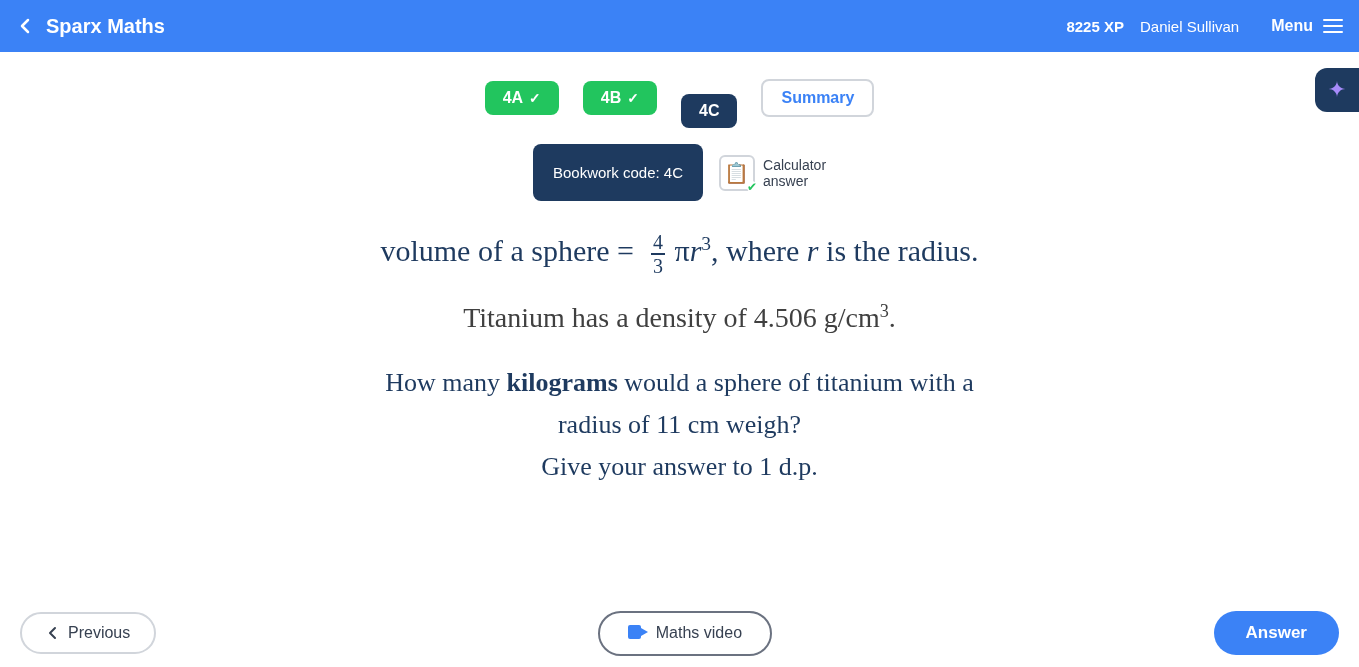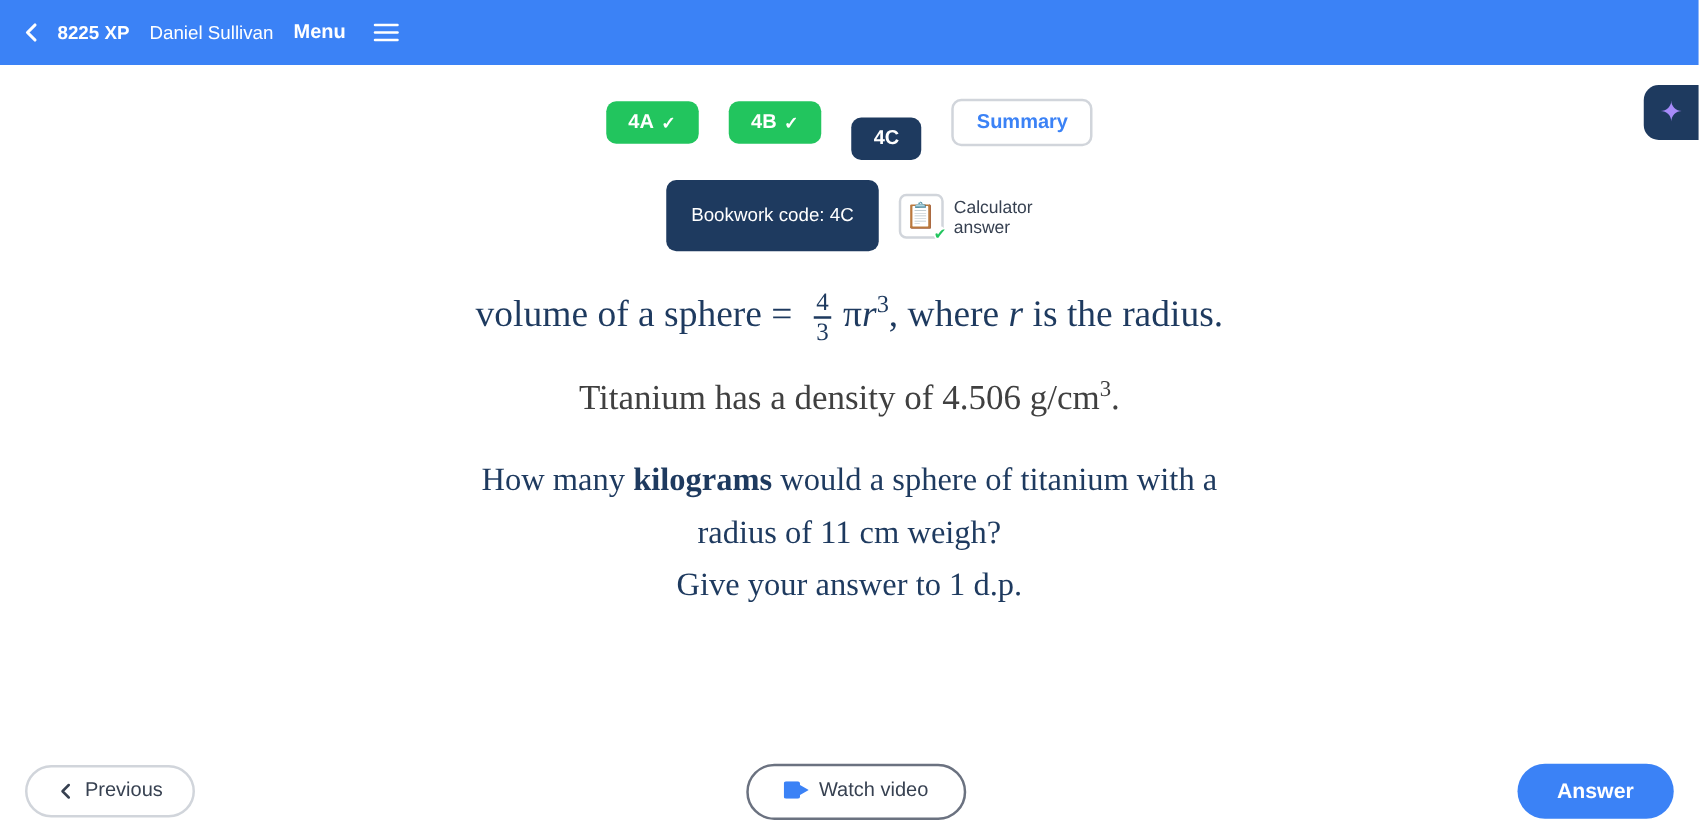--- a/index.html
+++ b/index.html
@@ -53,27 +53,28 @@
 
     .header-xp {
       font-weight: 600;
     }
 
     .header-user {}
 
     .header-menu-btn {
       display: flex;
       align-items: center;
-      gap: 22px;
+      gap: 10px;
       color: white;
       font-weight: 600;
       font-size: 16px;
       cursor: pointer;
       background: none;
       border: none;
+      margin-left: 16px;
     }
 
     .hamburger-icon {
       display: flex;
       flex-direction: column;
       gap: 4px;
     }
 
     .hamburger-icon span {
       display: block;
@@ -331,20 +332,21 @@
   </style>
 </head>
 <body>
 
 <div class="header">
   <button class="header-back">
     <svg width="18" height="18" viewBox="0 0 18 18" fill="none">
       <path d="M12 3L6 9L12 15" stroke="white" stroke-width="2.5" stroke-linecap="round" stroke-linejoin="round"></path>
     </svg>
   </button>
+  <span class="header-logo">Sparx Maths</span>
   <div class="header-right">
     <span class="header-xp">8225 XP</span>
     <span class="header-user">Daniel Sullivan</span>
     <button class="header-menu-btn">
       <span>Menu</span>
       <div class="hamburger-icon">
         <span></span>
         <span></span>
         <span></span>
       </div>
@@ -419,19 +421,19 @@
     <span>Previous</span>
   </button>
 
   <button class="watch-video-btn">
     <span class="video-icon">
       <svg width="20" height="14" viewBox="0 0 20 14" fill="none">
         <rect x="0" y="0" width="13" height="14" rx="2" fill="#3b82f6"></rect>
         <polygon points="13,3 20,7 13,11" fill="#3b82f6"></polygon>
       </svg>
     </span>
-    <span>Watch video</span>
+    <span>Maths video</span>
   </button>
 
   <button class="answer-btn">
     <span>Answer</span>
   </button>
 </div>
 
 </body></html>

